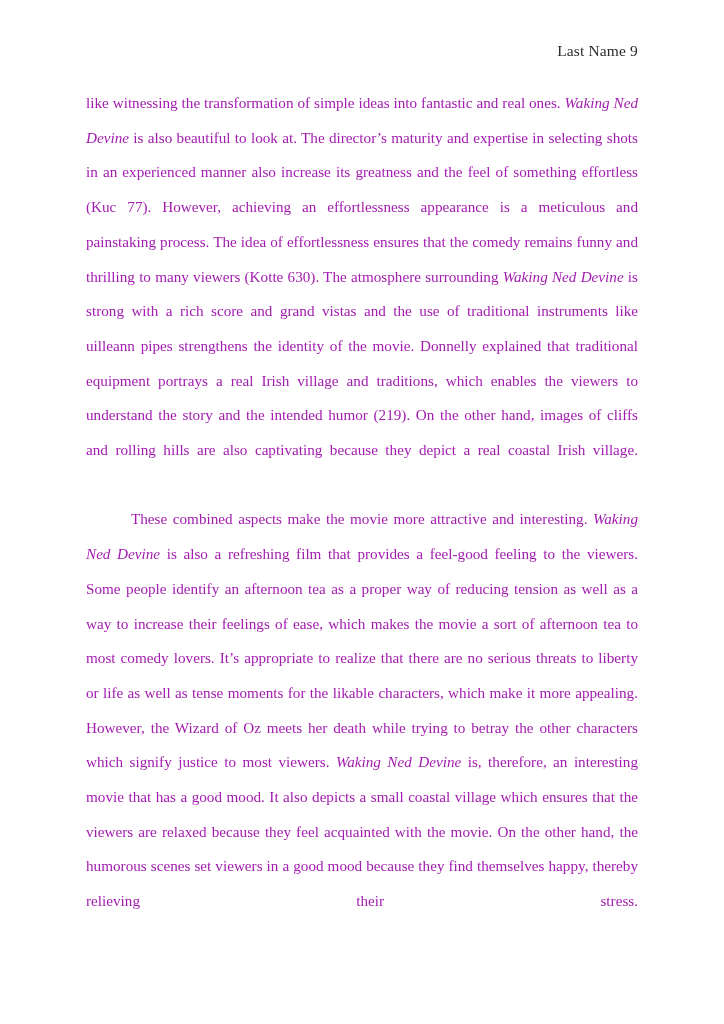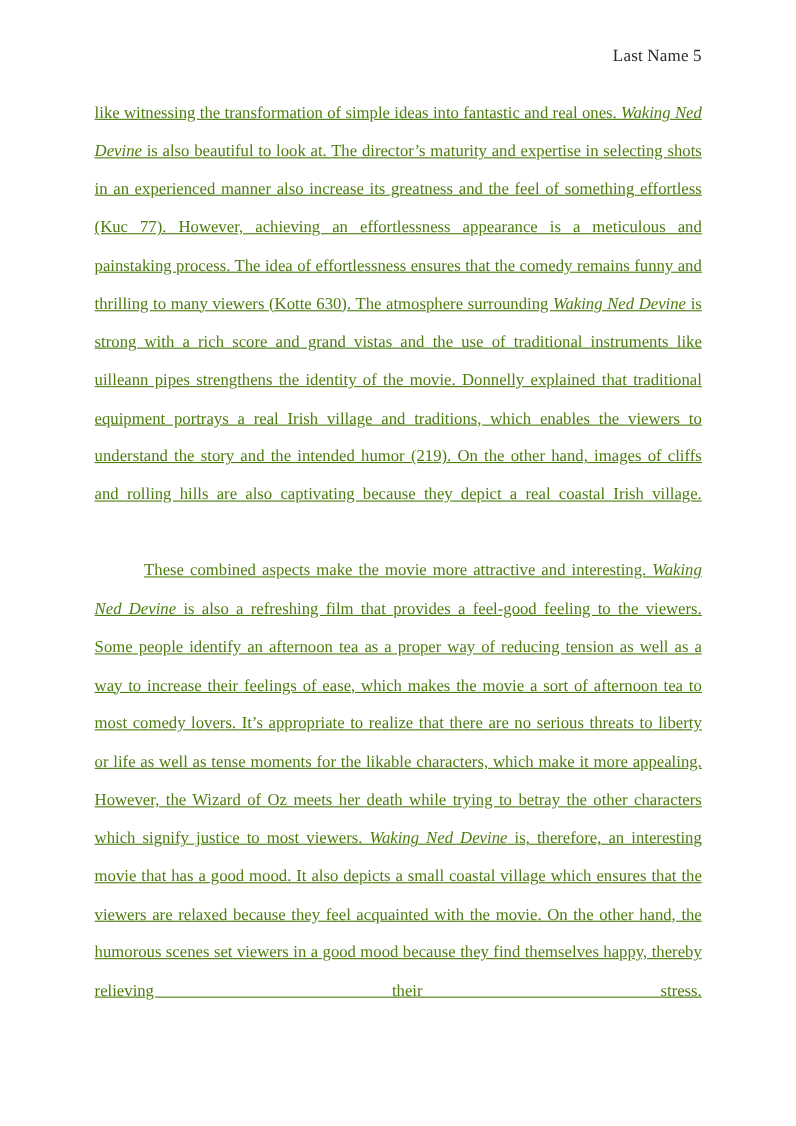--- a/index.html
+++ b/index.html
@@ -36,44 +36,43 @@
     top: 86px;
     left: 86px;
     width: 552px;
   }
   p.para {
     margin: 0;
     font-size: 15.2px;
     line-height: 34.7px;
     text-align: justify;
     text-justify: inter-word;
-    color: #4d7c0f;
+    color: #a21caf;
     -webkit-hyphens: none;
     hyphens: none;
     word-spacing: 0.1px;
-    text-decoration: underline;
   }
   p.para.indented {
     text-indent: 45px;
   }
   .title-italic {
     font-style: italic;
   }
   
   p.para::after {
     content: "";
     display: inline-block;
     width: 100%;
   }
 </style>
 </head>
 <body>
 
 <div class="page">
 
-  <div class="running-header">Last Name 5</div>
+  <div class="running-header">Last Name 9</div>
 
   <div class="body-text">
     <p class="para"><span>like witnessing the transformation of simple ideas into fantastic and real ones. </span><span class="title-italic">Waking Ned Devine</span><span> is also beautiful to look at. The director’s maturity and expertise in selecting shots in an experienced manner also increase its greatness and the feel of something effortless (Kuc 77). However, achieving an effortlessness appearance is a meticulous and painstaking process. The idea of effortlessness ensures that the comedy remains funny and thrilling to many viewers (Kotte 630). The atmosphere surrounding </span><span class="title-italic">Waking Ned Devine</span><span> is strong with a rich score and grand vistas and the use of traditional instruments like uilleann pipes strengthens the identity of the movie. Donnelly explained that traditional equipment portrays a real Irish village and traditions, which enables the viewers to understand the story and the intended humor (219). On the other hand, images of cliffs and rolling hills are also captivating because they depict a real coastal Irish village.</span></p>
     <p class="para indented"><span>These combined aspects make the movie more attractive and interesting. </span><span class="title-italic">Waking Ned Devine</span><span> is also a refreshing film that provides a feel-good feeling to the viewers. Some people identify an afternoon tea as a proper way of reducing tension as well as a way to increase their feelings of ease, which makes the movie a sort of afternoon tea to most comedy lovers. It’s appropriate to realize that there are no serious threats to liberty or life as well as tense moments for the likable characters, which make it more appealing. However, the Wizard of Oz meets her death while trying to betray the other characters which signify justice to most viewers. </span><span class="title-italic">Waking Ned Devine</span><span> is, therefore, an interesting movie that has a good mood. It also depicts a small coastal village which ensures that the viewers are relaxed because they feel acquainted with the movie. On the other hand, the humorous scenes set viewers in a good mood because they find themselves happy, thereby relieving their stress.</span></p>
   </div>
 
 </div>
 
 </body></html>

